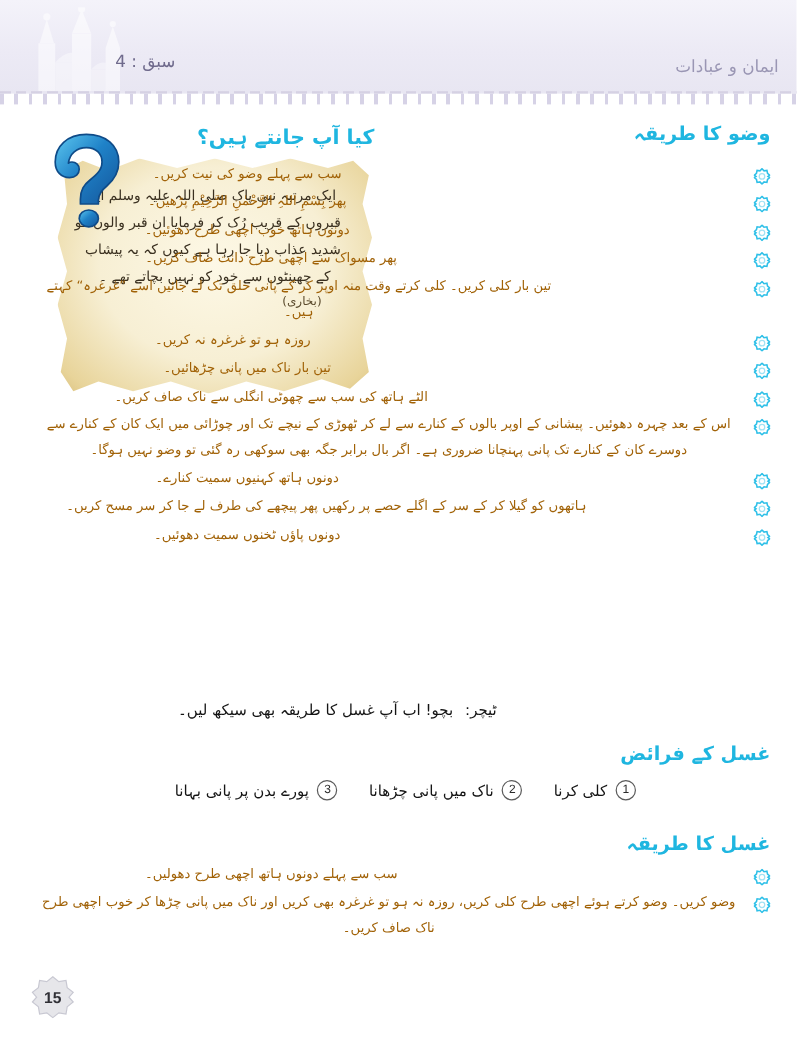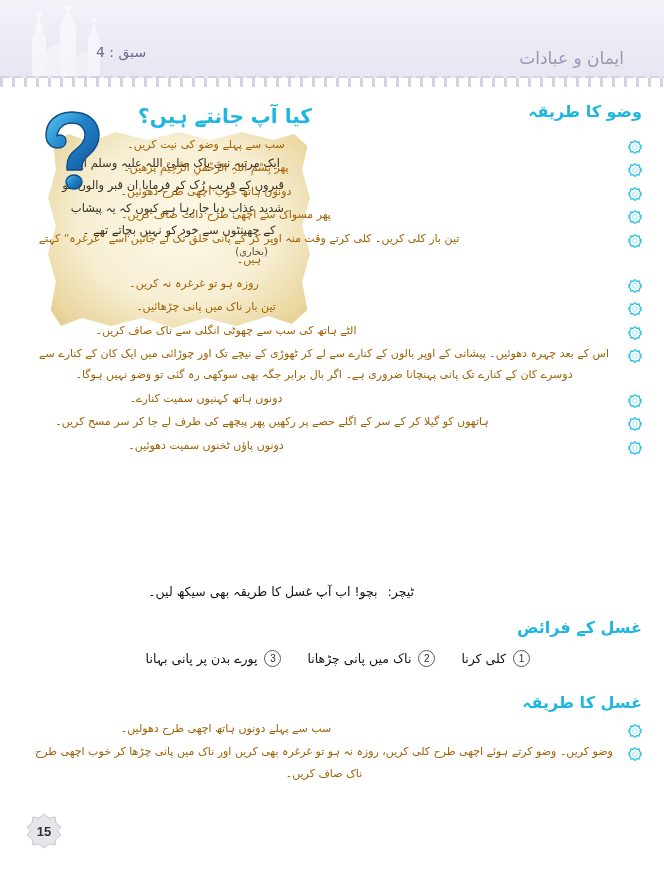--- a/index.html
+++ b/index.html
@@ -51,22 +51,22 @@
     font-size: 14px;
     color: #6f6a8c;
     direction: rtl;
     letter-spacing: .3px;
     white-space: nowrap;
   }
 
   .header-unit {
     position: absolute;
     top: 48px;
-    right: 40px;
-    font-size: 17px;
+    right: 15px;
+    font-size: 14px;
     color: #9a96b4;
     direction: rtl;
     white-space: nowrap;
   }
 
   
   .divider {
     position: absolute;
     top: 74px; left: 0;
     width: 664px;
@@ -105,21 +105,21 @@
     top: 16px;
     left: 38px;
     width: 280px;
     height: 235px;
   }
 
   .scroll-title {
     position: absolute;
     top: 0;
     right: 6px;
-    font-size: 20px;
+    font-size: 17px;
     font-weight: bold;
     color: #1fb6e0;
     direction: rtl;
     white-space: nowrap;
     text-shadow: 0 1px 0 #ffffff;
     z-index: 4;
   }
 
   .qmark {
     position: absolute;

